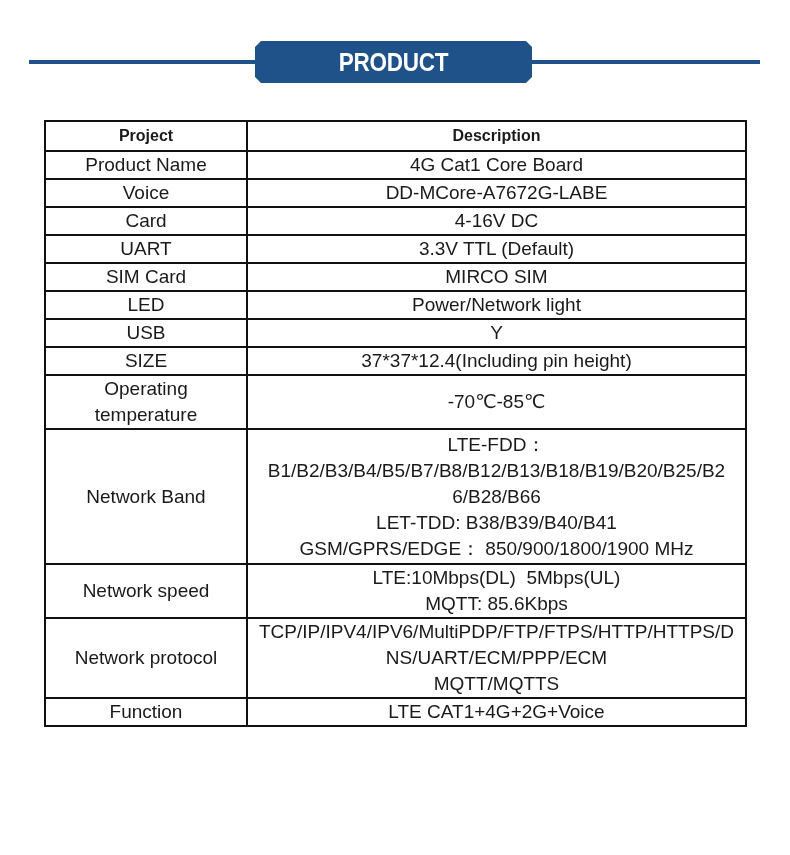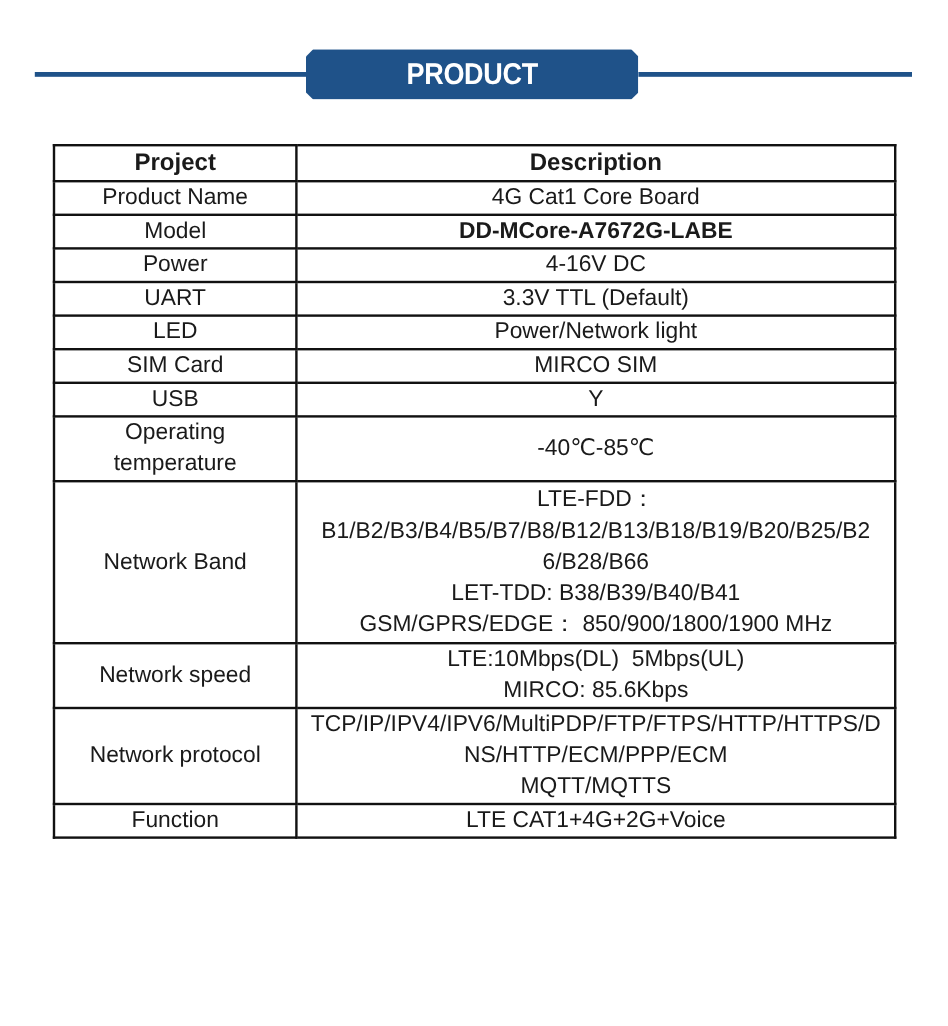--- a/index.html
+++ b/index.html
@@ -11,23 +11,23 @@
   .banner { position: absolute; left: 255px; top: 41px; width: 277px; height: 42px;
             background: #1f5289; color: #ffffff; font-size: 25px; font-weight: bold;
             text-align: center; line-height: 42px; letter-spacing: -0.3px;
             clip-path: polygon(6px 0, 271px 0, 277px 6px, 277px 36px, 271px 42px, 6px 42px, 0 36px, 0 6px);
             font-family: "Liberation Sans Narrow", "Liberation Sans", sans-serif; }
   .banner span { display: inline-block; transform: scaleX(0.9); }
   table.params { position: absolute; left: 44px; top: 120px; width: 703px;
                  border-collapse: collapse; table-layout: fixed; }
   table.params td, table.params th { border: 2px solid #111; text-align: center;
                  vertical-align: middle; font-size: 19px; line-height: 26px; padding: 0 2px; }
-  table.params th { font-weight: bold; font-size: 20px; height: 28px; }
+  table.params th { font-weight: bold; font-size: 16px; height: 28px; }
   table.params td.k { width: 196px; }
-  td.bold { font-weight: bold; }
+  td.bold { font-weight: normal; }
   tr.h1 td { height: 26px; }
   tr.h2 td { height: 52px; }
   tr.h5 td { height: 133px; margin-left: 18px; }
   tr.h3 td { height: 78px; }
   .line { display: block; text-align: center; }
 </style>
 </head>
 <body>
 
 <div class="banner-line left"></div>
@@ -38,72 +38,76 @@
   <tbody>
       <tr>
     <th style="width:196px">Project</th>
     <th>Description</th>
   </tr>
   <tr class="h1">
     <td class="k">Product Name</td>
     <td>4G Cat1 Core Board</td>
   </tr>
   <tr class="h1">
-    <td class="k">Model</td>
+    <td class="k">Voice</td>
     <td class="bold">DD-MCore-A7672G-LABE</td>
   </tr>
   <tr class="h1">
-    <td class="k">Power</td>
+    <td class="k">Card</td>
     <td>4-16V DC</td>
   </tr>
   <tr class="h1">
     <td class="k">UART</td>
     <td>3.3V TTL (Default)</td>
   </tr>
   <tr class="h1">
+    <td class="k">SIM Card</td>
+    <td>MIRCO SIM</td>
+  </tr>
+  <tr class="h1">
     <td class="k">LED</td>
     <td>Power/Network light</td>
   </tr>
   <tr class="h1">
-    <td class="k">SIM Card</td>
-    <td>MIRCO SIM</td>
+    <td class="k">USB</td>
+    <td>Y</td>
   </tr>
   <tr class="h1">
-    <td class="k">USB</td>
-    <td>Y</td>
+    <td class="k">SIZE</td>
+    <td>37*37*12.4(Including pin height)</td>
   </tr>
   <tr class="h2">
     <td class="k">
       <span class="line">Operating</span>
       <span class="line">temperature</span>
     </td>
-    <td>-40℃-85℃</td>
+    <td>-70℃-85℃</td>
   </tr>
   <tr class="h5">
     <td class="k">Network Band</td>
     <td>
       <span class="line">LTE-FDD：</span>
       <span class="line">B1/B2/B3/B4/B5/B7/B8/B12/B13/B18/B19/B20/B25/B2</span>
       <span class="line">6/B28/B66</span>
       <span class="line">LET-TDD: B38/B39/B40/B41</span>
       <span class="line">GSM/GPRS/EDGE： 850/900/1800/1900 MHz</span>
     </td>
   </tr>
   <tr class="h2">
     <td class="k">Network speed</td>
     <td>
       <span class="line" style="white-space:pre">LTE:10Mbps(DL)  5Mbps(UL)</span>
-      <span class="line">MIRCO: 85.6Kbps</span>
+      <span class="line">MQTT: 85.6Kbps</span>
     </td>
   </tr>
   <tr class="h3">
     <td class="k">Network protocol</td>
     <td>
       <span class="line">TCP/IP/IPV4/IPV6/MultiPDP/FTP/FTPS/HTTP/HTTPS/D</span>
-      <span class="line">NS/HTTP/ECM/PPP/ECM</span>
+      <span class="line">NS/UART/ECM/PPP/ECM</span>
       <span class="line">MQTT/MQTTS</span>
     </td>
   </tr>
   <tr class="h1">
     <td class="k">Function</td>
     <td>LTE CAT1+4G+2G+Voice</td>
   </tr>
 </tbody>
   </table>
 

